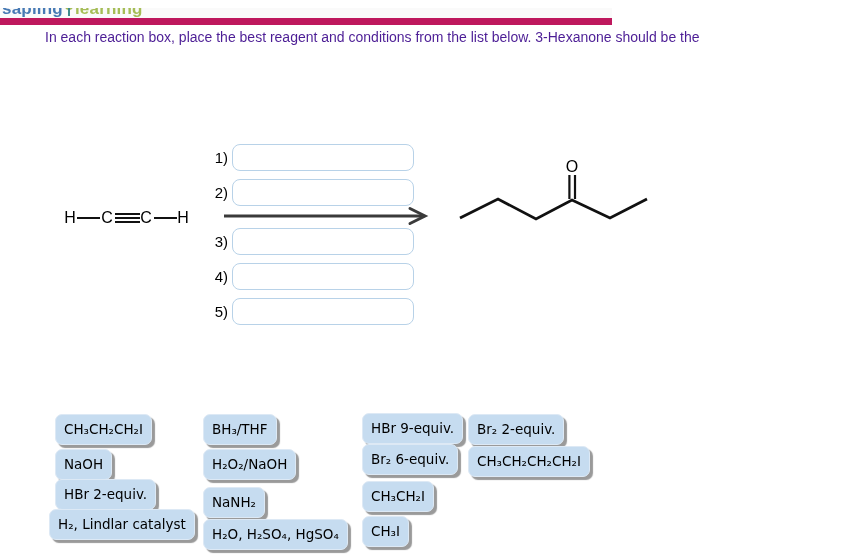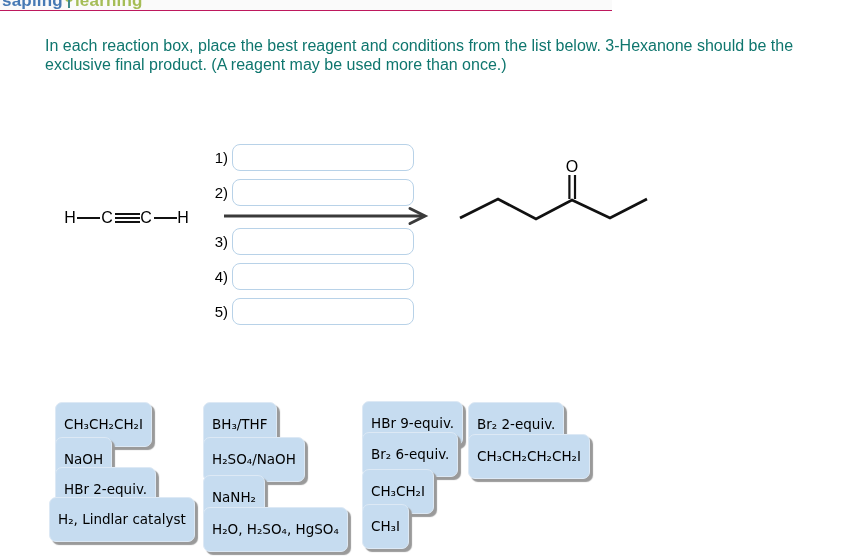--- a/index.html
+++ b/index.html
@@ -5,34 +5,34 @@
   html,body{margin:0;padding:0;}
   body{
     width:865px;height:556px;
     background:#ffffff;
     font-family:"Liberation Sans", sans-serif;
     position:relative;
     overflow:hidden;
   }
   
   .topbar{
-    position:absolute;left:0;top:0;width:612px;height:10px;
-    background:#fafafa;border-bottom:1px solid #be185d;overflow:hidden;text-decoration:underline;
+    position:absolute;left:0;top:8px;width:612px;height:10px;
+    background:#fafafa;border-bottom:7px solid #be185d;overflow:hidden;text-decoration:underline;
   }
   .logo{
     position:absolute;left:2px;top:-9px;
     font-size:17px;font-weight:bold;letter-spacing:.2px;white-space:nowrap;
   }
   .logo .sapling{color:#4679b4;}
   .logo .learning{color:#a5bd56;}
   .logo svg{vertical-align:-3px;}
   
   .question{
-    position:absolute;left:45px;top:36px;width:815px;
-    font-size:16px;line-height:19px;color:#0f766e;
+    position:absolute;left:45px;top:28px;width:815px;
+    font-size:14px;line-height:19px;color:#4c1d95;
   }
   
   .scheme{position:absolute;left:0;top:0;width:865px;height:360px;}
   .molecule{position:absolute;left:60px;top:205px;width:135px;height:26px;}
   .atom{
     position:absolute;top:5px;transform:translateX(-50%);
     font-size:16px;color:#000;line-height:16px;
   }
   .bond{position:absolute;height:2px;background:#111;}
   .arrow-svg{position:absolute;left:222px;top:205px;}
@@ -51,41 +51,40 @@
     font-family:"Liberation Sans", sans-serif;font-size:13px;padding:0 6px;
   }
   .product-svg{position:absolute;left:450px;top:150px;}
   
   .reagent-btn{
     position:absolute;
     background:#c6dcf0;
     border:1px solid #dde9f5;
     border-radius:7px;
     box-shadow:3px 3px 1px #9a9a9a;
-    padding:13px 8px;
+    padding:6px 8px;
     font-family:"DejaVu Sans", sans-serif;
     font-size:13.5px;line-height:17px;color:#000;
-    white-space:nowrap;cursor:pointer;
+    white-space:nowrap;cursor:pointer;margin-top:12px;
   }
 </style>
 </head>
 <body>
 
 <div class="topbar">
   <div class="logo">
     <span class="sapling">sapling</span><svg width="12" height="16" viewBox="0 0 12 16">
         <circle cx="6" cy="5" r="4" fill="#a5bd56"></circle>
         <rect x="5" y="7" width="2" height="8" fill="#3f8a8c"></rect>
       </svg><span class="learning">learning</span>
   </div>
 </div>
 
 <div class="question">
   <div>In each reaction box, place the best reagent and conditions from the list below. 3-Hexanone should be the</div>
-  <div>exclusive final product. (A reagent may be used more than once.)</div>
 </div>
 
 <div class="scheme">
 
   <div class="molecule">
     <span class="atom" style="left:10px">H</span>
     <span class="atom" style="left:47px">C</span>
     <span class="atom" style="left:86px">C</span>
     <span class="atom" style="left:123px">H</span>
     <div class="bond" style="left:17px;top:12px;width:23px"></div>
@@ -130,21 +129,21 @@
 </div>
 
 <div>
 
   <button class="reagent-btn" style="left:55px;top:402px">CH₃CH₂CH₂I</button>
   <button class="reagent-btn" style="left:55px;top:437px">NaOH</button>
   <button class="reagent-btn" style="left:55px;top:467px">HBr 2-equiv.</button>
   <button class="reagent-btn" style="left:49px;top:497px">H₂, Lindlar catalyst</button>
 
   <button class="reagent-btn" style="left:203px;top:402px">BH₃/THF</button>
-  <button class="reagent-btn" style="left:203px;top:437px">H₂SO₄/NaOH</button>
+  <button class="reagent-btn" style="left:203px;top:437px">H₂O₂/NaOH</button>
   <button class="reagent-btn" style="left:203px;top:475px">NaNH₂</button>
   <button class="reagent-btn" style="left:203px;top:507px">H₂O, H₂SO₄, HgSO₄</button>
 
   <button class="reagent-btn" style="left:362px;top:401px">HBr 9-equiv.</button>
   <button class="reagent-btn" style="left:362px;top:432px">Br₂ 6-equiv.</button>
   <button class="reagent-btn" style="left:362px;top:469px">CH₃CH₂I</button>
   <button class="reagent-btn" style="left:362px;top:504px">CH₃I</button>
 
   <button class="reagent-btn" style="left:468px;top:402px">Br₂ 2-equiv.</button>
   <button class="reagent-btn" style="left:468px;top:434px">CH₃CH₂CH₂CH₂I</button>

